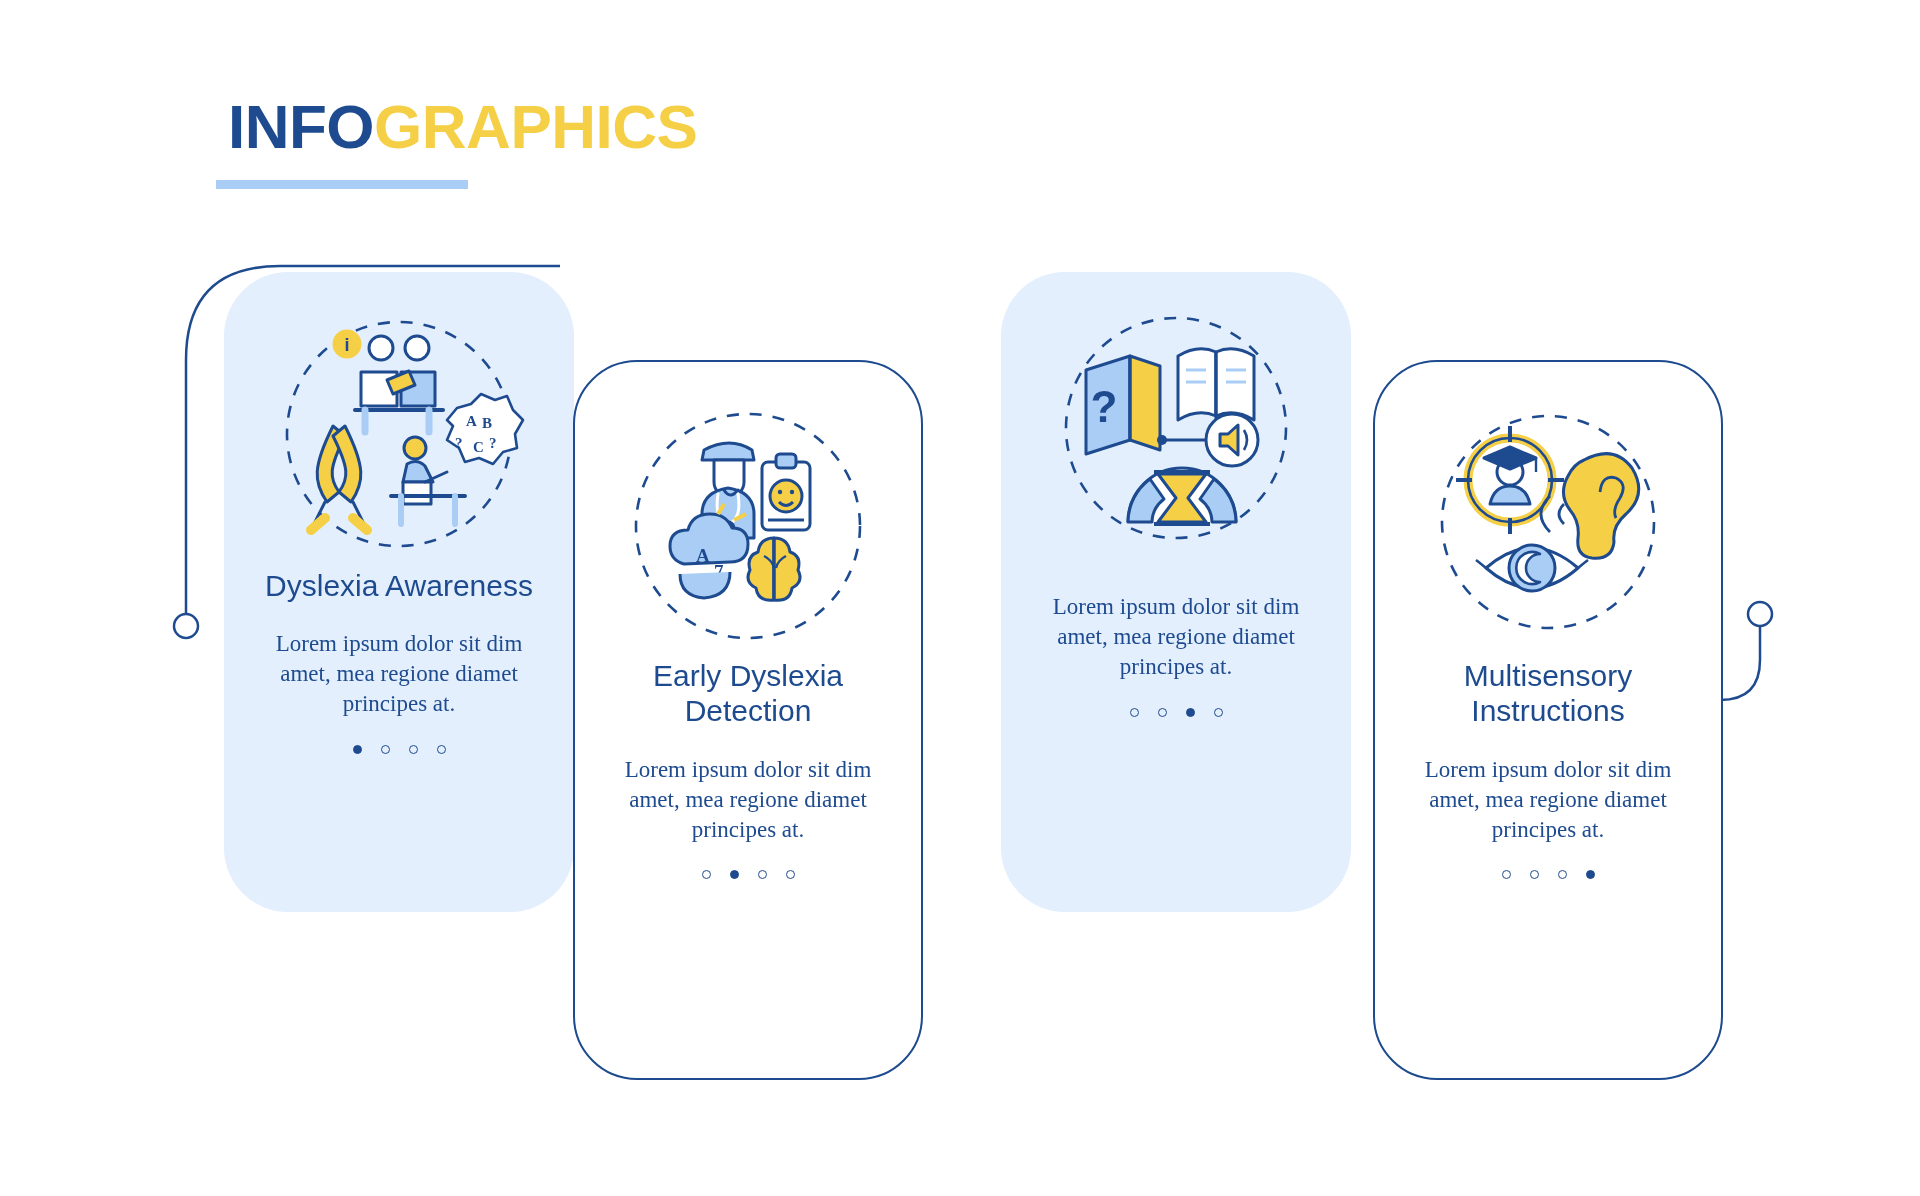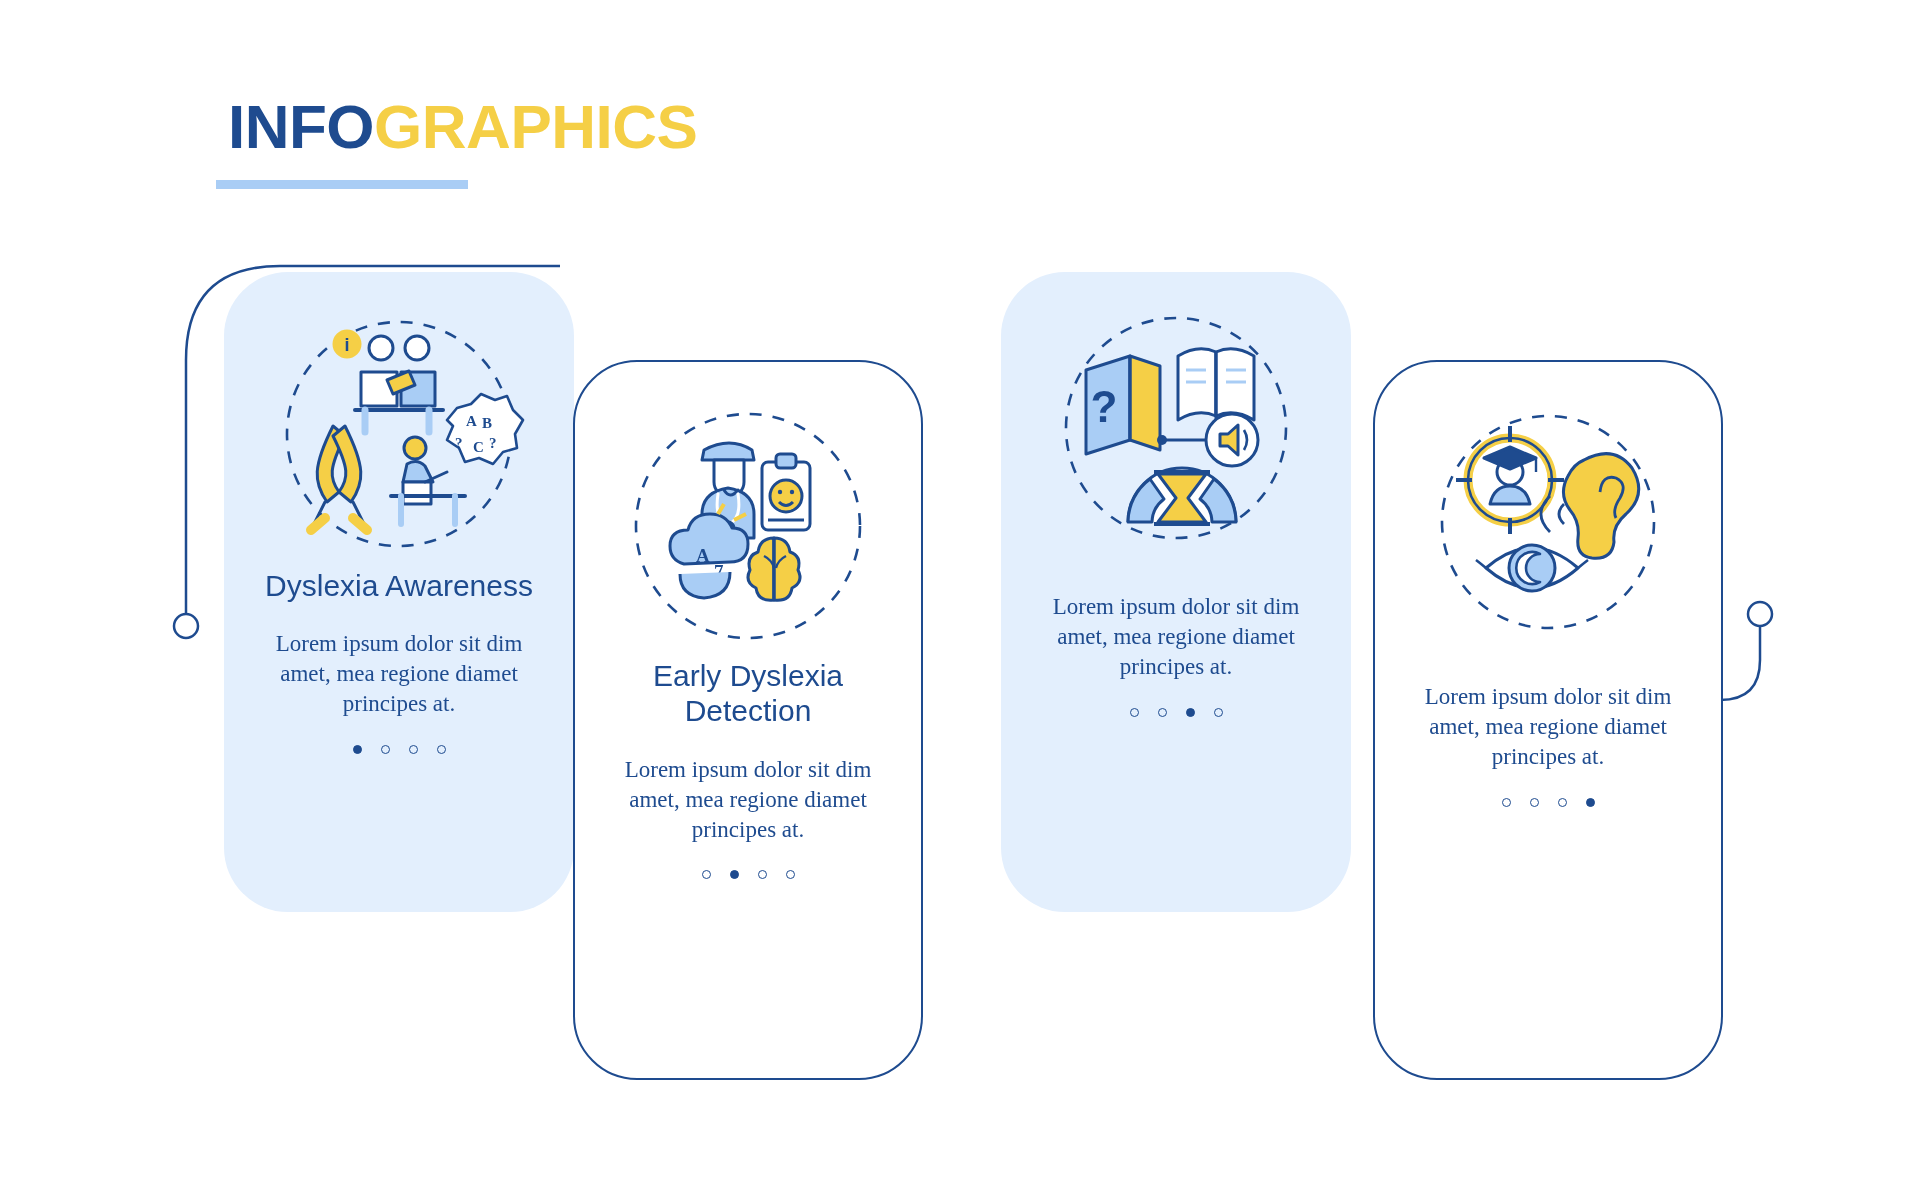--- a/index.html
+++ b/index.html
@@ -291,20 +291,21 @@
       <path d="M146 108 q-10 10 0 20 M132 100 q-18 18 0 36" stroke="#1e4b8f" stroke-width="2.8" fill="none"></path>
     </g>
 
     <g stroke="#1e4b8f" stroke-width="3" fill="none" stroke-linejoin="round">
       <path d="M68 172 q46 -40 92 0 q-46 40 -92 0 z" fill="#ffffff" stroke="#1e4b8f"></path>
       <circle cx="114" cy="172" r="23" fill="#a9cdf5" stroke="#1e4b8f"></circle>
       <path d="M122 158 a16 16 0 1 0 0 28 a13 13 0 0 1 0 -28 z" fill="#ffffff" stroke="#1e4b8f" stroke-width="2.6"></path>
       <path d="M68 172 q-6 -5 -10 -8 M160 172 q6 -5 10 -8" stroke="#1e4b8f" stroke-width="2.6"></path>
     </g>
   </svg>
+  <div class="card-title">Multisensory Instructions</div>
   <div class="card-desc">Lorem ipsum dolor sit dim amet, mea regione diamet principes at.</div>
   <div class="dots">
     <span class="dot"></span>
     <span class="dot"></span>
     <span class="dot"></span>
     <span class="dot active"></span>
   </div>
 </div>
 
 </body></html>

